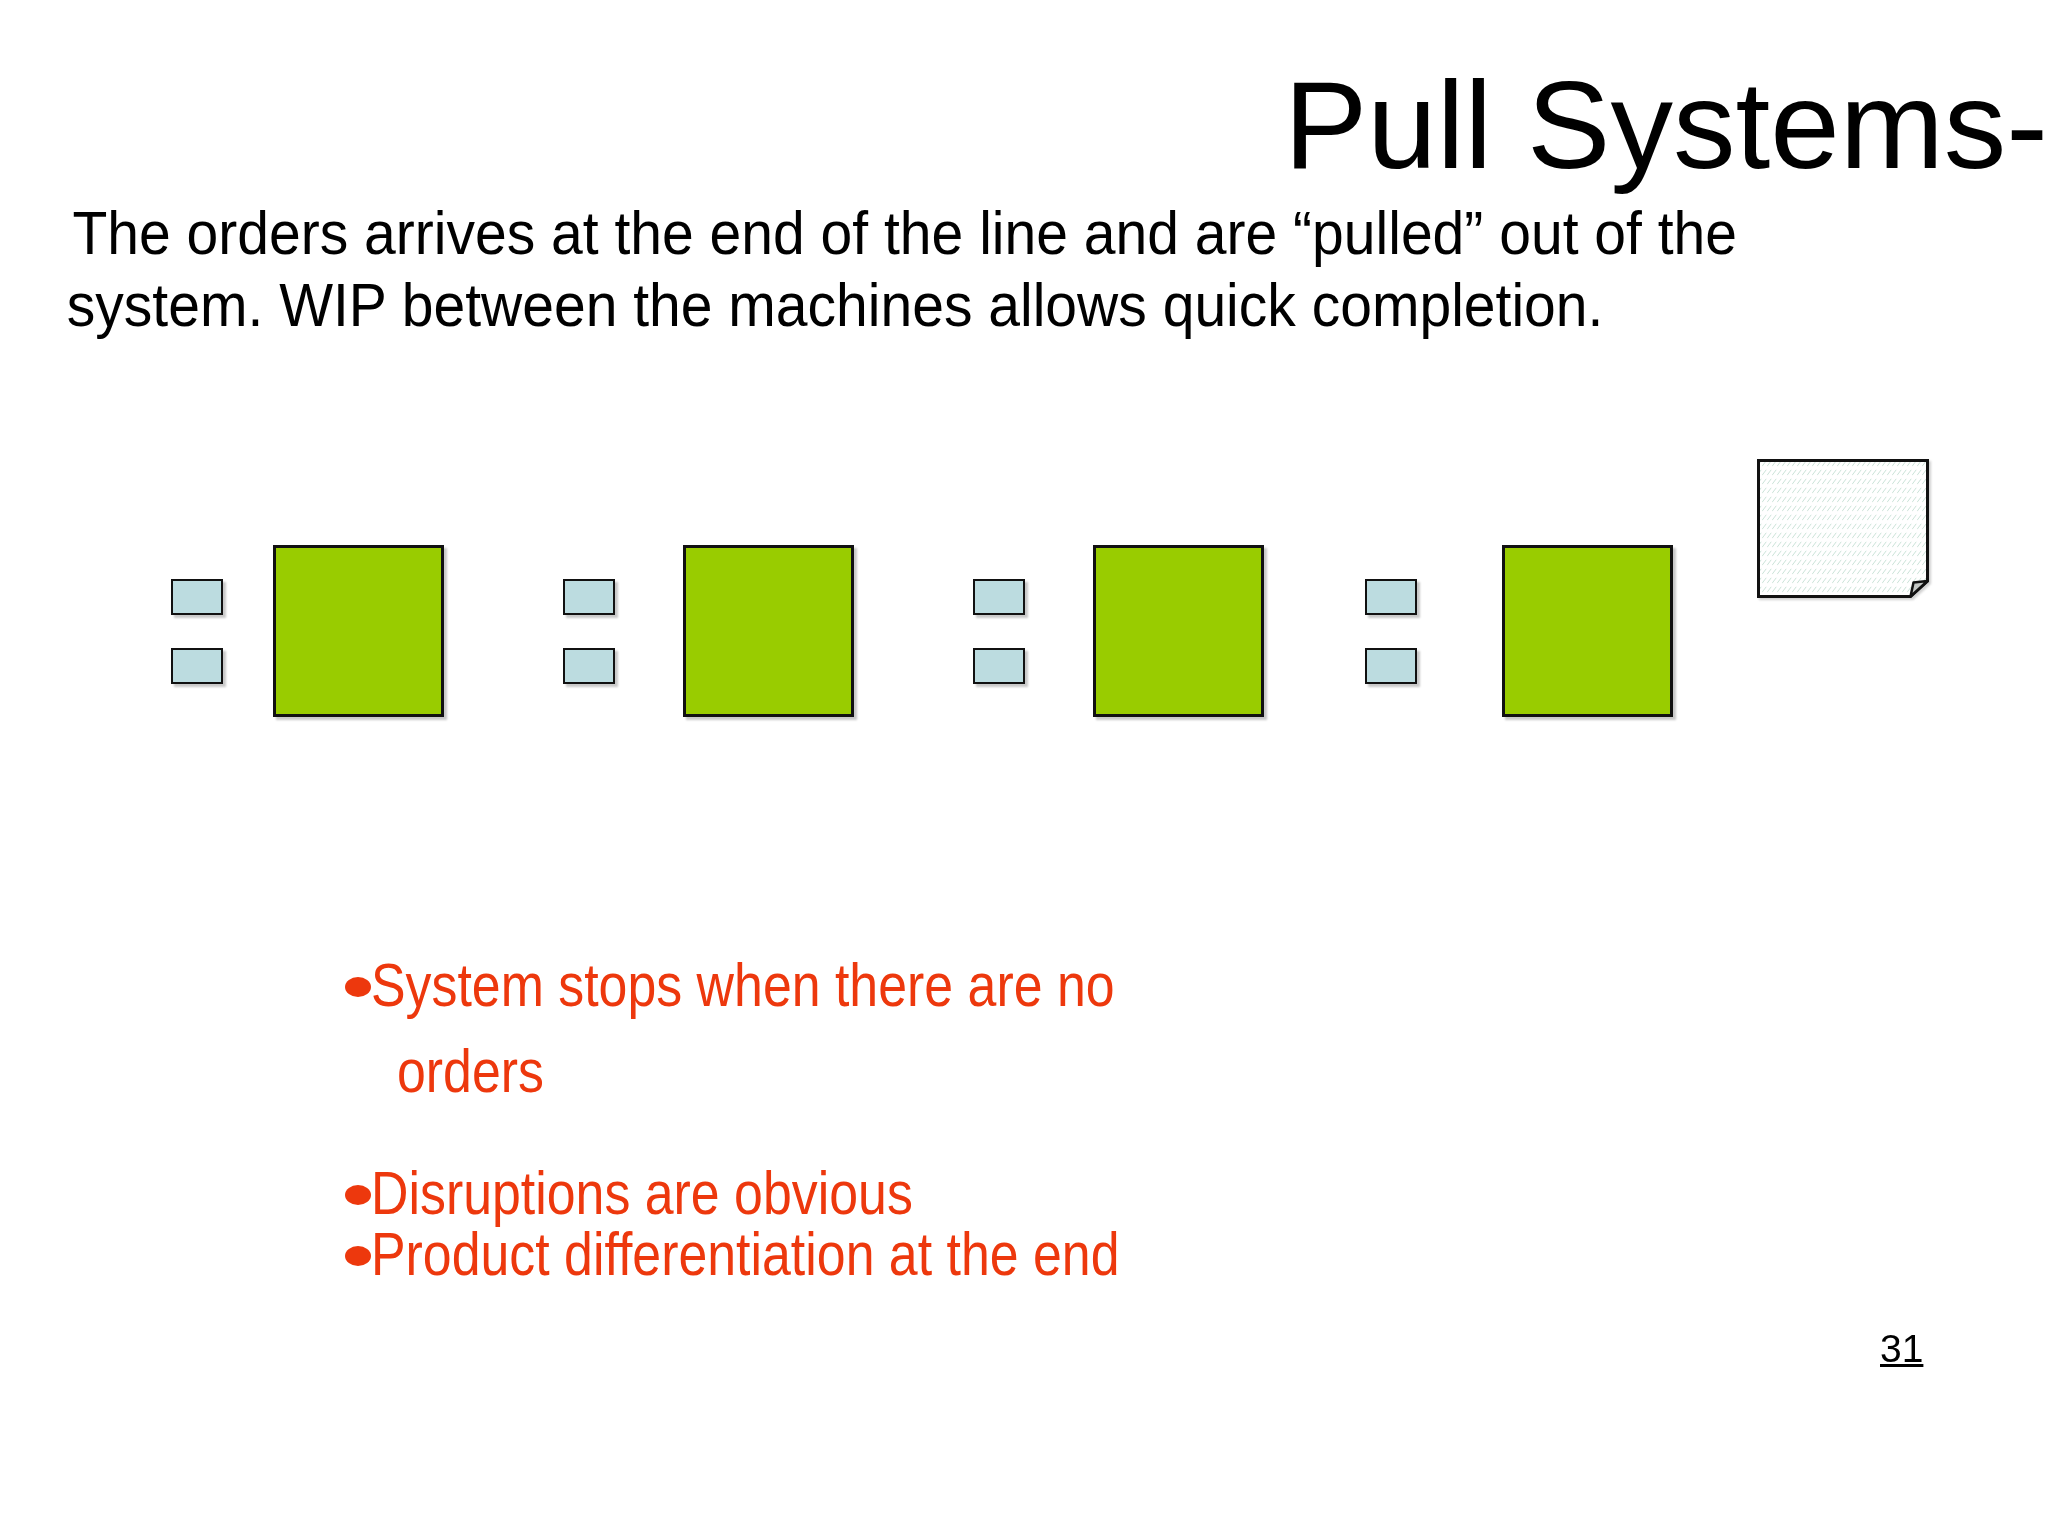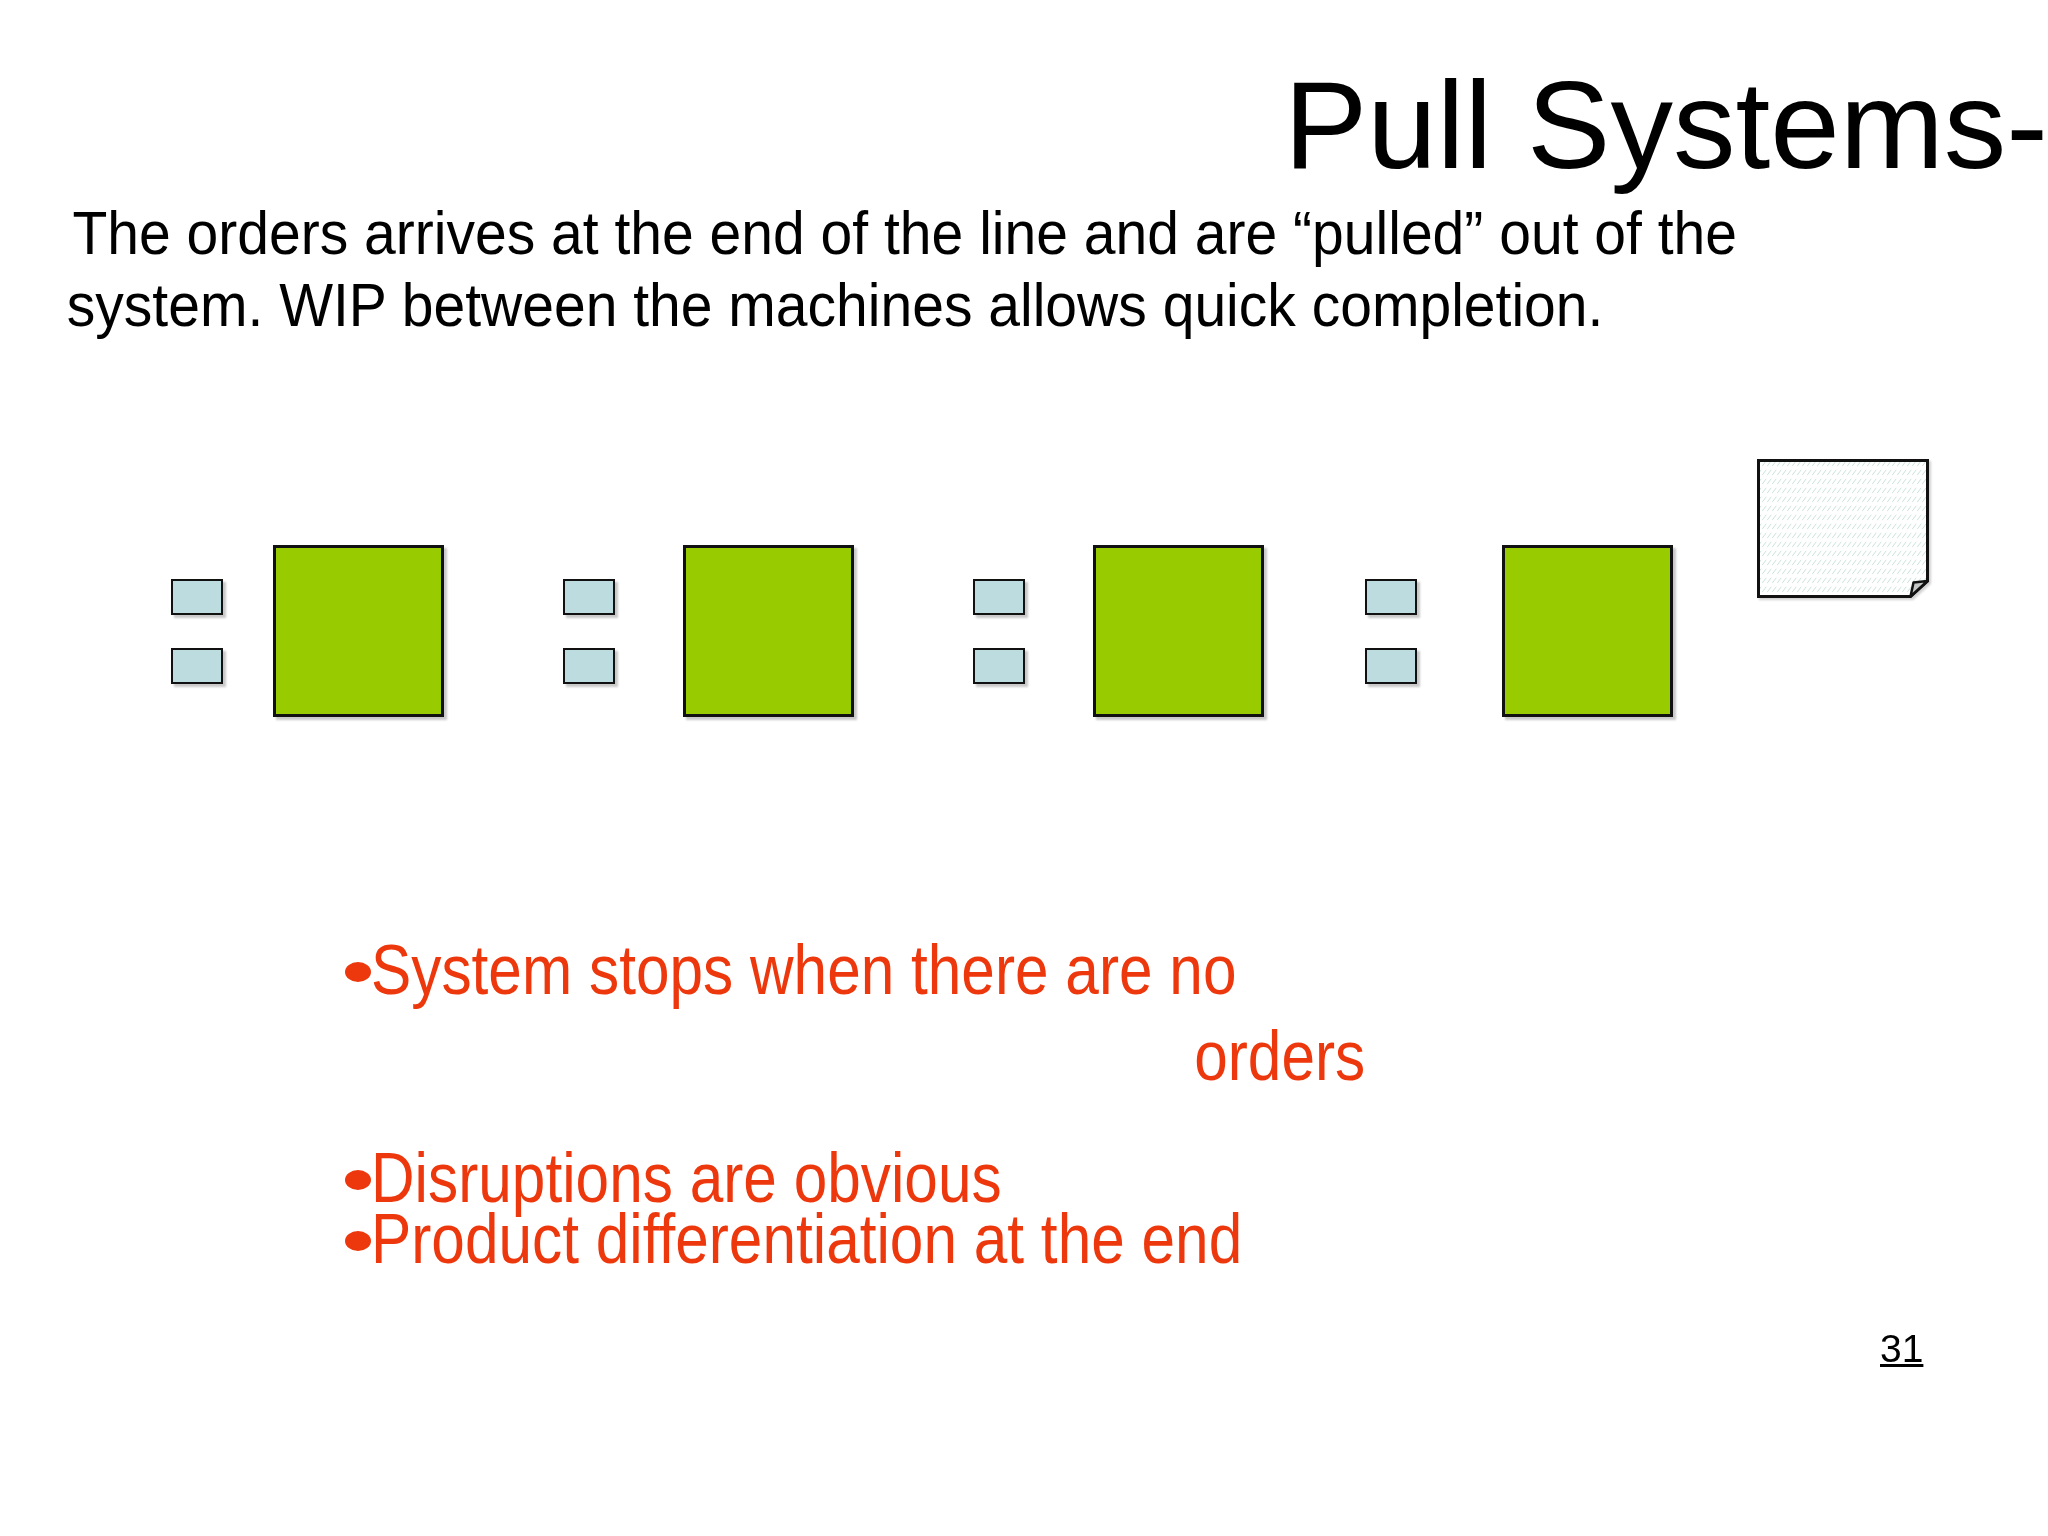--- a/index.html
+++ b/index.html
@@ -34,28 +34,28 @@
     box-shadow:3px 3px 2px rgba(120,120,120,0.40);
   }
   .order-note{
     position:absolute; left:1757px; top:459px;
     filter:drop-shadow(2px 2px 1px rgba(120,120,120,0.35));
   }
   
   .bullet{
     position:absolute; left:345px; width:1020px; box-sizing:border-box;
     padding-left:26px; color:var(--red,#ED380D);
-    font-size:71px; line-height:86px;
+    font-size:61px; line-height:86px;margin-top:15px;
   }
   .bullet .dot{
     position:absolute; left:0; top:35px; width:26px; height:20px;
     border-radius:50%; background:var(--red,#ED380D);
   }
   .b-line{height:86px; line-height:86px; white-space:nowrap;}
-  .b-right{text-align:right;}
+  .b-right{}
   .sqz{display:inline-block; white-space:nowrap; transform:scaleX(0.85); transform-origin:0 50%;}
   .sqz-r{transform-origin:100% 50%;}
   
   .page-num{
     position:absolute; left:1880px; top:1328px;
     font-size:39px; line-height:41px; color:#000;text-decoration:underline;
   }
 </style>
 </head>
 <body>

